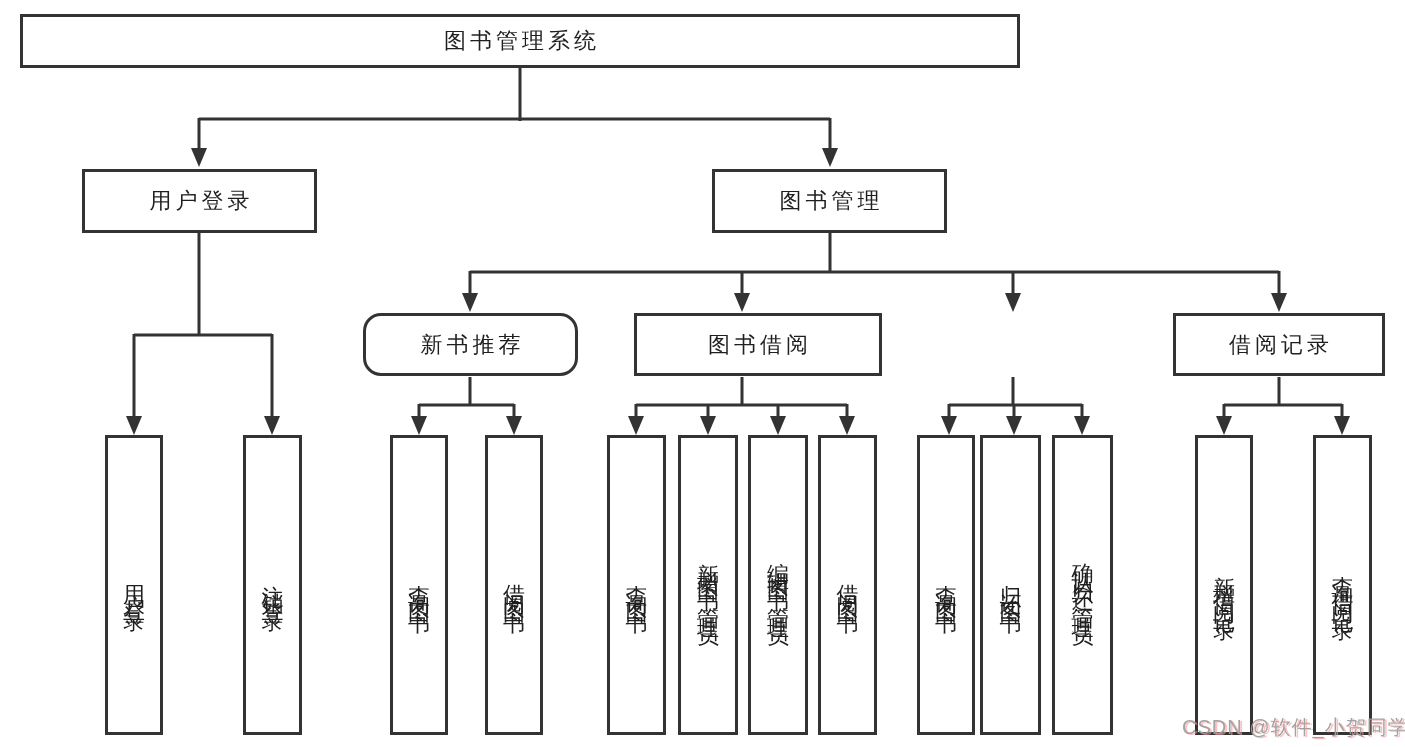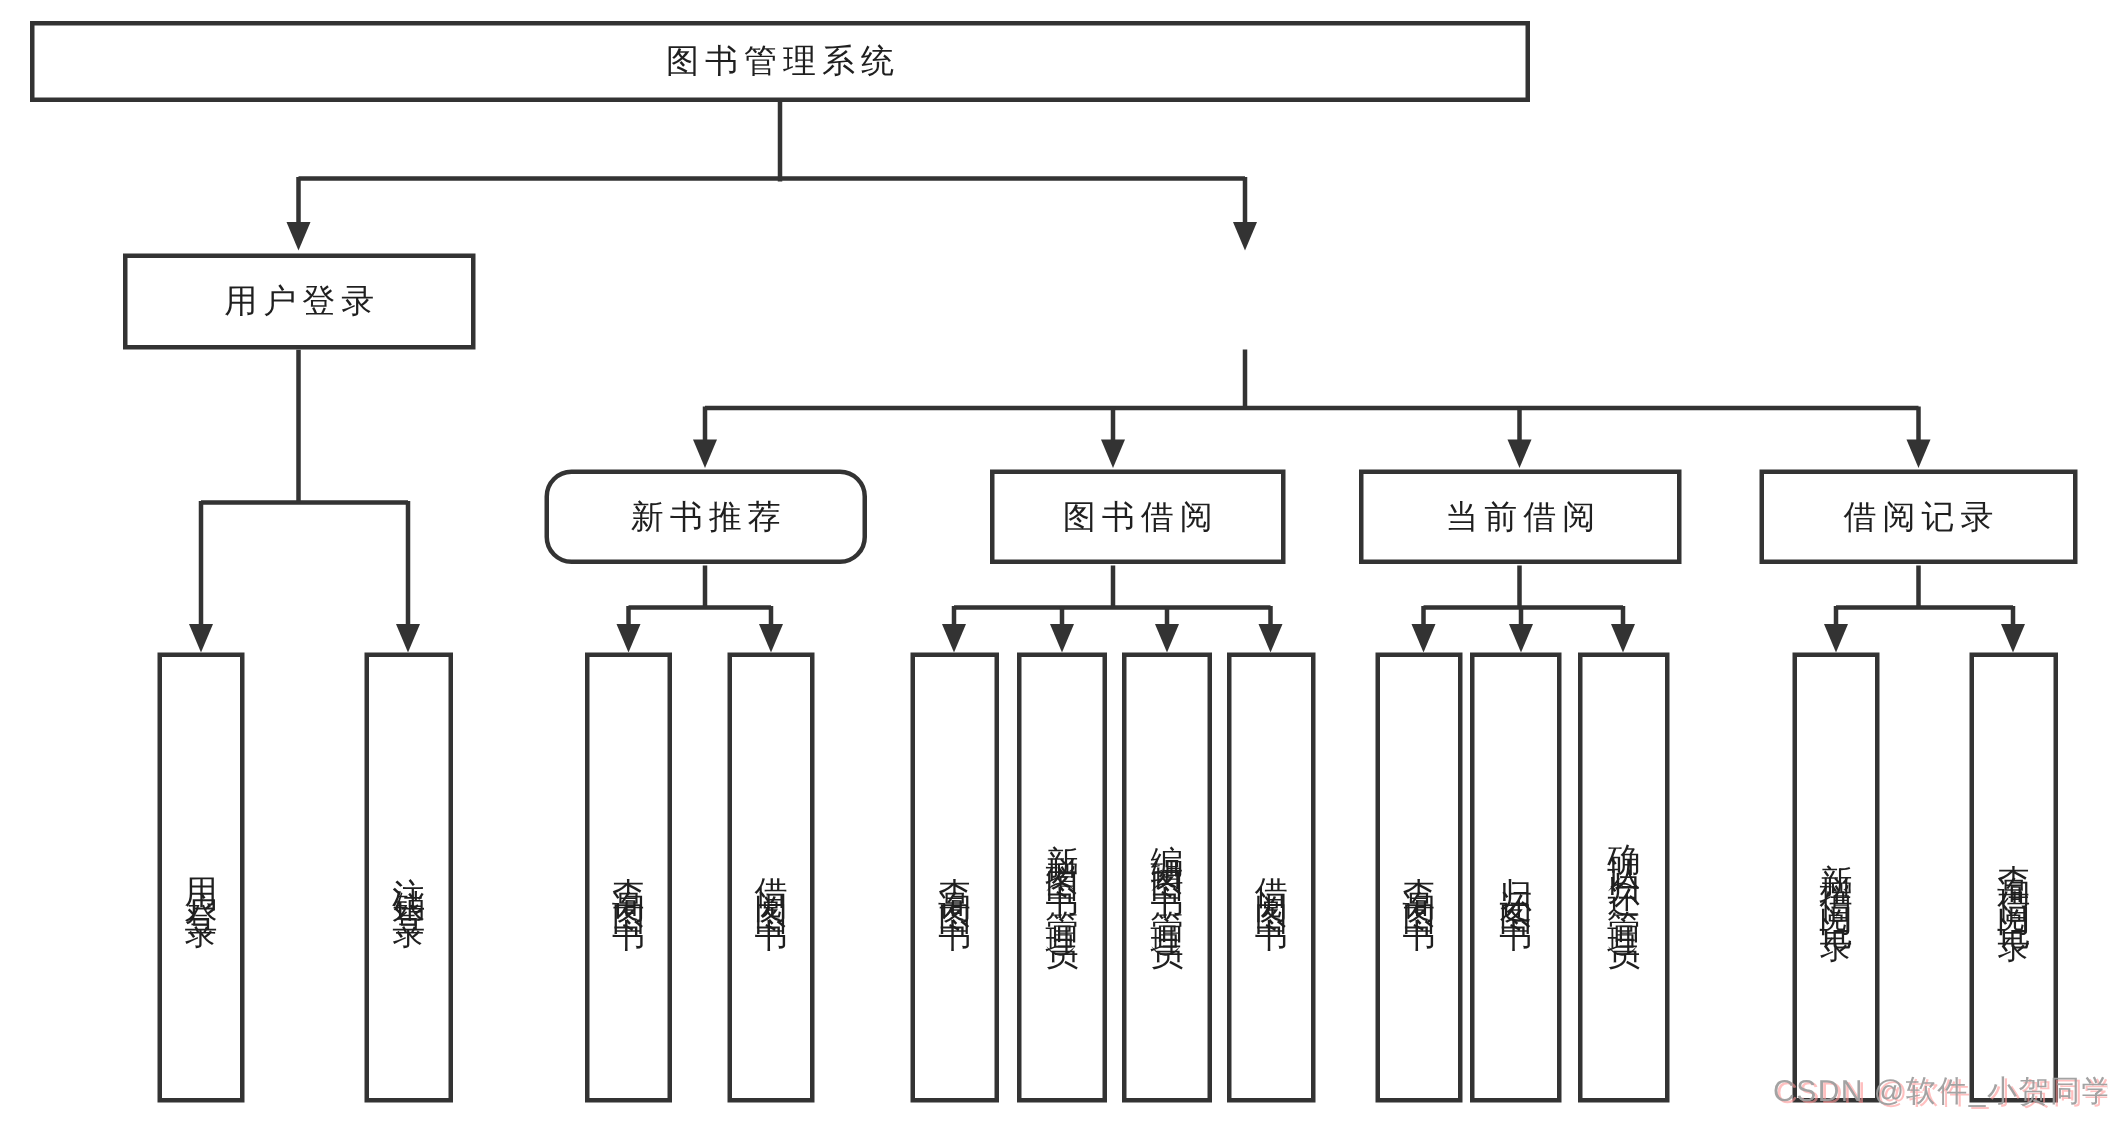--- a/index.html
+++ b/index.html
@@ -121,24 +121,24 @@
       <polygon points="1006,416 1022,416 1014,435"></polygon>
       <polygon points="1074,416 1090,416 1082,435"></polygon>
       <polygon points="1216,416 1232,416 1224,435"></polygon>
       <polygon points="1334,416 1350,416 1342,435"></polygon>
     </g>
   </svg>
 
   <div class="node" style="left:20px; top:14px; width:1000px; height:54px;">图书管理系统</div>
 
   <div class="node" style="left:82px; top:169px; width:235px; height:64px;">用户登录</div>
+  <div class="node" style="left:712px; top:169px; width:235px; height:64px;">图书管理</div>
 
   <div class="node" style="left:363px; top:313px; width:215px; height:63px;border-radius:18px;">新书推荐</div>
-  <div class="node" style="left:660px; top:313px; width:197px; height:63px;">图书借阅</div>
-  <div class="node" style="left:906px; top:313px; width:215px; height:63px;">当前借阅</div>
+  <div class="node" style="left:634px; top:313px; width:248px; height:63px;">图书借阅</div>
   <div class="node" style="left:1173px; top:313px; width:212px; height:63px;">借阅记录</div>
 
   <div class="leaf" style="left:105px; width:58px;">
     <span class="vtext">用户登录</span>
   </div>
   <div class="leaf" style="left:243px; width:59px;">
     <span class="vtext">注销登录</span>
   </div>
 
   <div class="leaf" style="left:390px; width:58px;">

